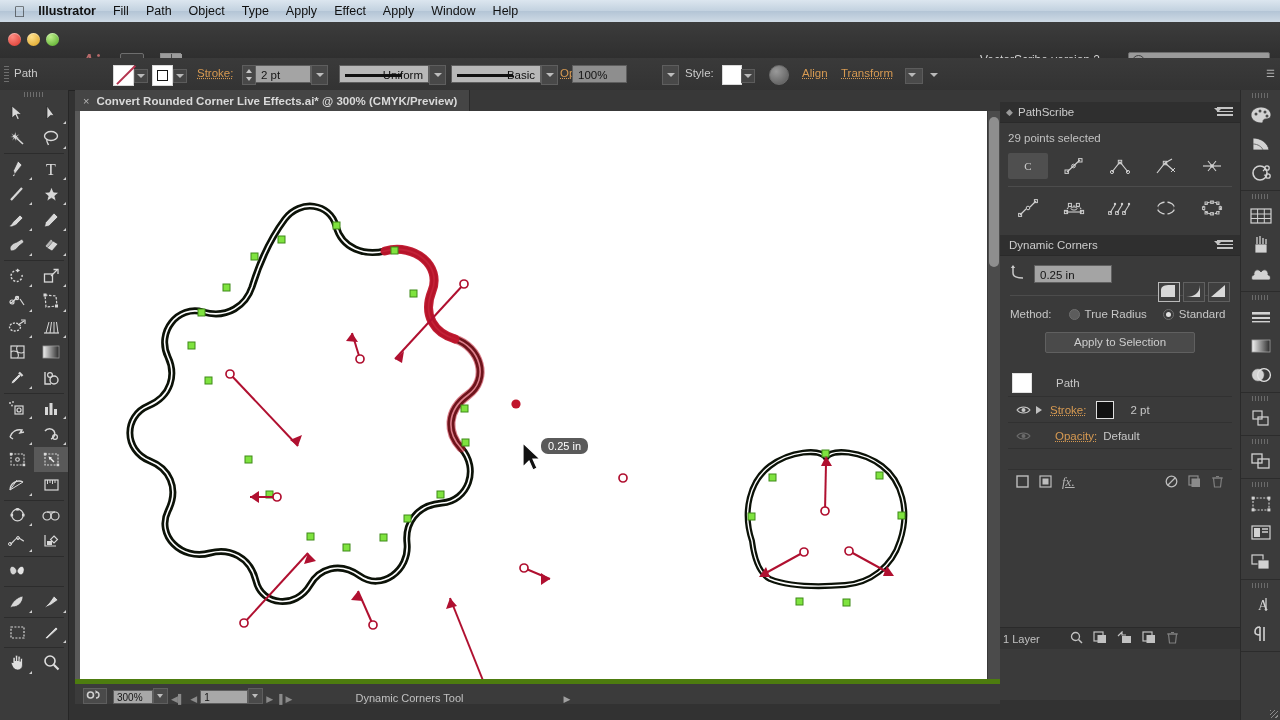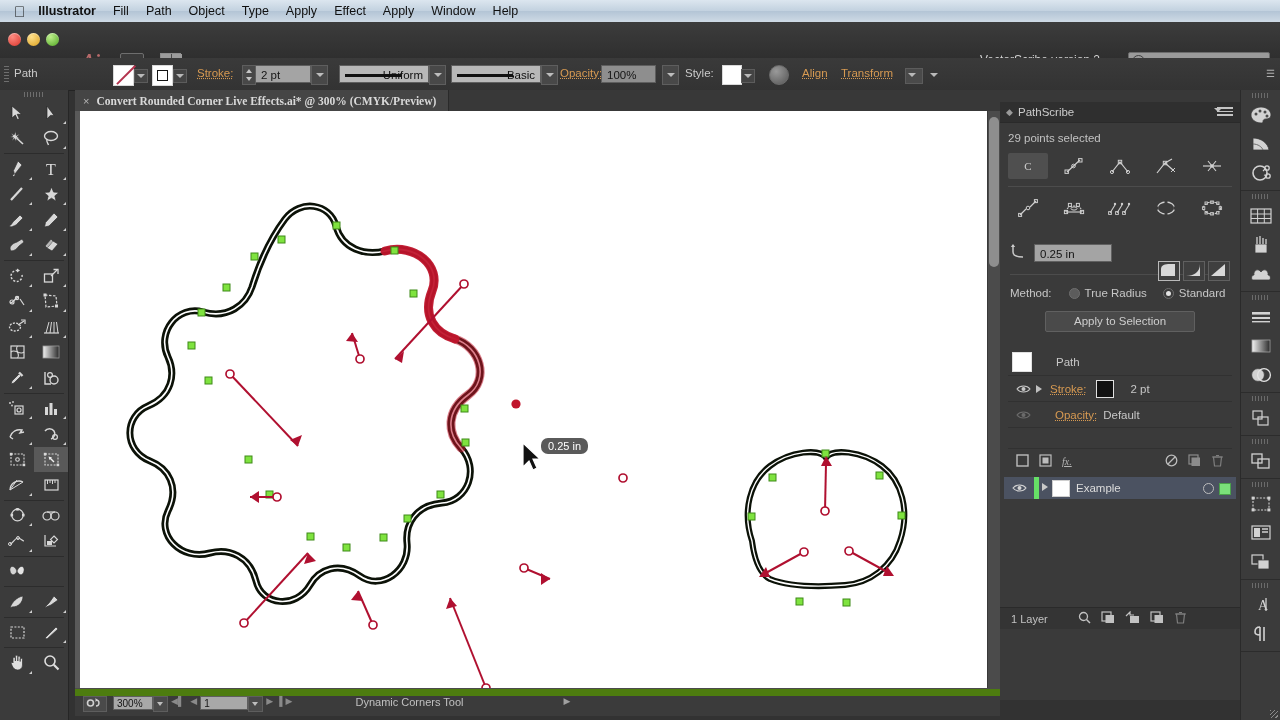--- a/index.html
+++ b/index.html
@@ -75,21 +75,21 @@
   .circbtn{position:absolute;top:7px;width:18px;height:18px;border-radius:50%;
     background:radial-gradient(circle at 35% 30%,#9a9a9a,#565656);border:1px solid #6b6b6b;}
   .dockarrows{position:absolute;right:6px;top:10px;color:#b0b0b0;font-size:10px;letter-spacing:-1px;}
 
   
   .tabbar{position:absolute;left:75px;top:90px;width:1205px;height:21px;background:#383838;
     border-bottom:1px solid #1d1d1d;}
   .doctab{position:absolute;left:0;top:0;height:21px;background:#454545;display:flex;align-items:center;
     padding:0 12px 0 8px;border-right:1px solid #2a2a2a;}
   .doctab .x{color:#b6b6b6;font-size:11px;margin-right:7px;}
-  .doctab .tt{color:#d9d9d9;font-size:11.5px;font-weight:bold;font-family:Liberation Serif, serif;}
+  .doctab .tt{color:#d9d9d9;font-size:11.5px;font-weight:bold;}
   .tabExpand{position:absolute;right:5px;top:4px;color:#9c9c9c;font-size:10px;}
 
   
   .lefttb{position:absolute;left:0;top:90px;width:68px;height:630px;background:#3b3b3b;
     border-right:1px solid #262626;}
   .tb-grip{position:absolute;left:24px;top:2px;width:20px;height:5px;
     background:repeating-linear-gradient(to right,#6e6e6e 0 1px,transparent 1px 3px);}
   .tgrid{position:absolute;left:0;top:10px;width:68px;}
   .trow{display:flex;}
   .tcell{width:34px;height:25.5px;position:relative;display:flex;align-items:center;justify-content:center;}
@@ -160,33 +160,33 @@
   .apfoot .sp{flex:1;}
 
   .lyrrow{height:22px;display:flex;align-items:center;background:#4b5261;margin:4px 4px 0;position:relative;}
   .lyrcolor{width:5px;height:22px;background:#66e066;position:absolute;left:30px;top:0;}
   .lyrthumb{width:16px;height:15px;border:1px solid #cfcfcf;background:#fff;position:absolute;left:48px;top:3px;}
   .lyrname{position:absolute;left:72px;color:#dcdcdc;font-size:11.5px;}
   .lyrcircle{position:absolute;right:22px;top:6px;width:9px;height:9px;border:1.4px solid #bdbdbd;border-radius:50%;}
   .lyrsq{position:absolute;right:5px;top:6px;width:10px;height:10px;background:#7ae07a;border:1px solid #4aa04a;}
   .lyrfoot{position:absolute;left:0;bottom:0;width:240px;height:21px;background:#343434;display:flex;
     align-items:center;border-top:1px solid #2a2a2a;}
-  .lyrfoot .lf{color:#c2c2c2;font-size:11px;margin-left:11px;}
+  .lyrfoot .lf{color:#c2c2c2;font-size:11px;margin-left:3px;}
 
   
   .icondock{position:absolute;left:1240px;top:90px;width:40px;height:630px;background:#3b3b3b;
     border-left:1px solid #2a2a2a;}
   .dgrp{border-bottom:1px solid #2c2c2c;padding-bottom:3px;}
   .dgrip{width:18px;height:5px;margin:3px auto 2px;
     background:repeating-linear-gradient(to right,#6b6b6b 0 1px,transparent 1px 3px);}
   .dicon{width:40px;height:29px;display:flex;align-items:center;justify-content:center;}
 
   
-  .statusbar{position:absolute;left:75px;bottom:4px;width:925px;height:20px;background:#3b3b3b;
-    border-top:7px solid #4d7c0f;display:flex;align-items:flex-start;}
+  .statusbar{position:absolute;left:75px;bottom:16px;width:925px;height:20px;background:#3b3b3b;
+    border-top:5px solid #4d7c0f;display:flex;align-items:flex-end;}
   .zoomfield{width:40px;height:14px;background:#a8a8a8;border:1px solid #5e5e5e;font-size:10px;
     color:#141414;line-height:14px;padding-left:3px;box-sizing:border-box;margin-left:6px;}
   .sbdrop{width:13px;height:14px;background:#4a4a4a;border:1px solid #5e5e5e;position:relative;}
   .sbdrop:after{content:"";position:absolute;left:3px;top:5px;width:0;height:0;
     border-left:3px solid transparent;border-right:3px solid transparent;border-top:4px solid #bdbdbd;}
   .navbtn{color:#8a8a8a;font-size:9px;margin:0 3px;}
   .pgfield{width:48px;height:14px;background:#a8a8a8;border:1px solid #5e5e5e;font-size:10px;
     color:#141414;line-height:14px;padding-left:3px;box-sizing:border-box;}
   .sbtool{color:#c0c0c0;font-size:11px;margin-left:60px;}
   .sbtri{color:#a0a0a0;font-size:9px;margin-left:100px;}
@@ -256,21 +256,21 @@
     </span>
     <span class="dropbtn" style="left:429px;"></span>
 
     <span class="linebox" style="left:451px;width:90px;">
       <span class="ln"></span>
         <span class="tx">Basic</span>
     </span>
     <span class="dropbtn" style="left:541px;"></span>
 
     <span class="ctl-label ctl-orange" style="left:560px;">Opacity:</span>
-    <span class="field fieldDark" style="left:601px;width:55px;background:#8e8e8e;color:#141414;">100%</span>
+    <span class="field fieldDark" style="left:572px;width:55px;background:#8e8e8e;color:#141414;">100%</span>
     <span class="dropbtn" style="left:662px;"></span>
 
     <span class="ctl-label" style="left:685px;">Style:</span>
     <span class="swatch" style="left:722px;width:18px;height:18px;background:#fff;"></span>
     <span class="mini-tri" style="left:741px;"></span>
 
     <span class="circbtn" style="left:769px;"></span>
     <span class="ctl-label ctl-orange" style="left:802px;">Align</span>
     <span class="ctl-label ctl-orange" style="left:841px;">Transform</span>
     <span class="mini-tri" style="left:905px;width:16px;height:14px;top:10px;background:#4a4a4a;"></span>
@@ -943,20 +943,29 @@
                 <rect x="16.6" y="3" width="2.4" height="2.4" fill="none" stroke="#cfcfcf" stroke-width=".9"></rect>
                 <rect x="5" y="12.6" width="2.4" height="2.4" fill="none" stroke="#cfcfcf" stroke-width=".9"></rect>
                 <rect x="16.6" y="12.6" width="2.4" height="2.4" fill="none" stroke="#cfcfcf" stroke-width=".9"></rect>
               </svg>
           </span>
         </div>
       </div>
     </div>
 
     <div class="panel" style="margin-top:3px;">
+      <div class="ptitle">
+        <span class="nm" style="margin-left:9px;">Dynamic Corners</span>
+        <span class="pmenu">
+            <i></i>
+            <i></i>
+            <i></i>
+            <span class="pm-tri"></span>
+          </span>
+      </div>
       <div class="pbody" style="position:relative;padding:8px 10px 10px;">
         <div class="dcrow">
           <span>
             <svg width="16" height="16" viewBox="0 0 16 16">
                 <path d="M3 2 L3 9 C3 13 7 14 13 14" fill="none" stroke="#c9c9c9" stroke-width="1.5"></path>
                 <path d="M0.8 4 L3 1 L5.2 4" fill="#c9c9c9"></path>
               </svg>
           </span>
           <span class="radiusfield">0.25 in</span>
           <span class="cornerbtns">
@@ -1023,21 +1032,21 @@
             <svg width="13" height="13" viewBox="0 0 13 13">
                 <rect x="1" y="1" width="11" height="11" fill="none" stroke="#bdbdbd" stroke-width="1.4"></rect>
               </svg>
           </span>
           <span>
             <svg width="13" height="13" viewBox="0 0 13 13">
                 <rect x="1" y="1" width="11" height="11" fill="none" stroke="#bdbdbd" stroke-width="1.2"></rect>
                 <rect x="3.5" y="3.5" width="6" height="6" fill="#bdbdbd"></rect>
               </svg>
           </span>
-          <span style="font-style:italic;font-family:'Liberation Serif',serif;font-size:10px;text-decoration:underline;">fx.</span>
+          <span style="font-style:italic;font-family:'Liberation Serif',serif;font-size:13px;text-decoration:underline;">fx.</span>
           <span class="sp"></span>
           <span>
             <svg width="13" height="13" viewBox="0 0 13 13">
                 <circle cx="6.5" cy="6.5" r="5.3" fill="none" stroke="#bdbdbd" stroke-width="1.3"></circle>
                 <path d="M3 10 L10 3" stroke="#bdbdbd" stroke-width="1.3"></path>
               </svg>
           </span>
           <span>
             <svg width="13" height="13" viewBox="0 0 13 13">
                 <rect x="1" y="1" width="9" height="9" fill="none" stroke="#8b8b8b" stroke-width="1.2"></rect>
@@ -1048,34 +1057,20 @@
             <svg width="13" height="13" viewBox="0 0 13 13">
                 <path d="M2.5 3 L10.5 3 L9.5 12 L3.5 12 Z" fill="none" stroke="#7e7e7e" stroke-width="1.2"></path>
                 <path d="M1 3 L12 3 M5 1.5 L8 1.5" stroke="#7e7e7e" stroke-width="1.2"></path>
               </svg>
           </span>
         </div>
       </div>
     </div>
 
     <div class="panel" style="margin-top:3px;position:relative;height:152px;">
-      <div class="lyrrow">
-        <span class="eye" style="margin-left:8px;">
-          <svg width="15" height="10" viewBox="0 0 15 10">
-              <path d="M1 5 C4 1 11 1 14 5 C11 9 4 9 1 5 Z" fill="none" stroke="#d4d4d4" stroke-width="1.1"></path>
-              <circle cx="7.5" cy="5" r="2" fill="#d4d4d4"></circle>
-            </svg>
-        </span>
-        <span class="lyrcolor"></span>
-        <span style="position:absolute;left:38px;top:6px;width:0;height:0;border-top:4px solid transparent;border-bottom:4px solid transparent;border-left:6px solid #c9c9c9;"></span>
-        <span class="lyrthumb"></span>
-        <span class="lyrname">Example</span>
-        <span class="lyrcircle"></span>
-        <span class="lyrsq"></span>
-      </div>
       <div class="lyrfoot">
         <span class="lf">1 Layer</span>
         <span style="margin-left:30px;">
           <svg width="13" height="13" viewBox="0 0 13 13">
               <circle cx="5.5" cy="5.5" r="4" fill="none" stroke="#c2c2c2" stroke-width="1.3"></circle>
               <path d="M8.5 8.5 L12 12" stroke="#c2c2c2" stroke-width="1.5"></path>
             </svg>
         </span>
         <span style="margin-left:10px;">
           <svg width="14" height="13" viewBox="0 0 14 13">

